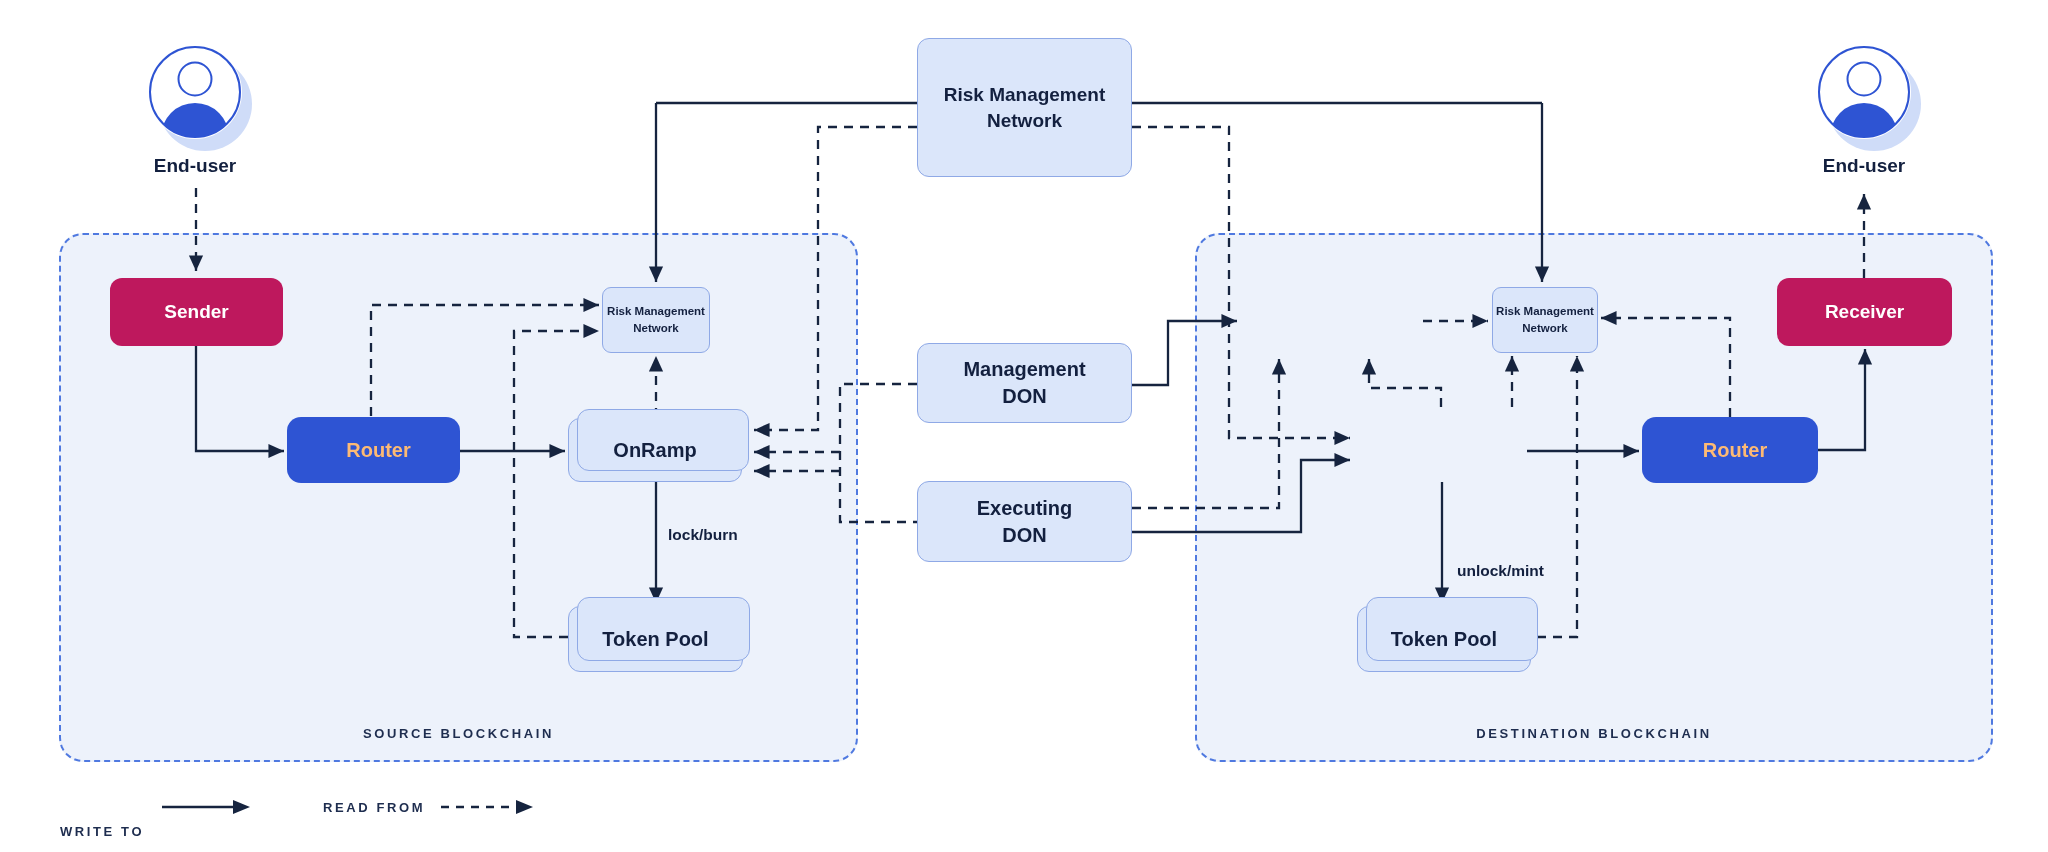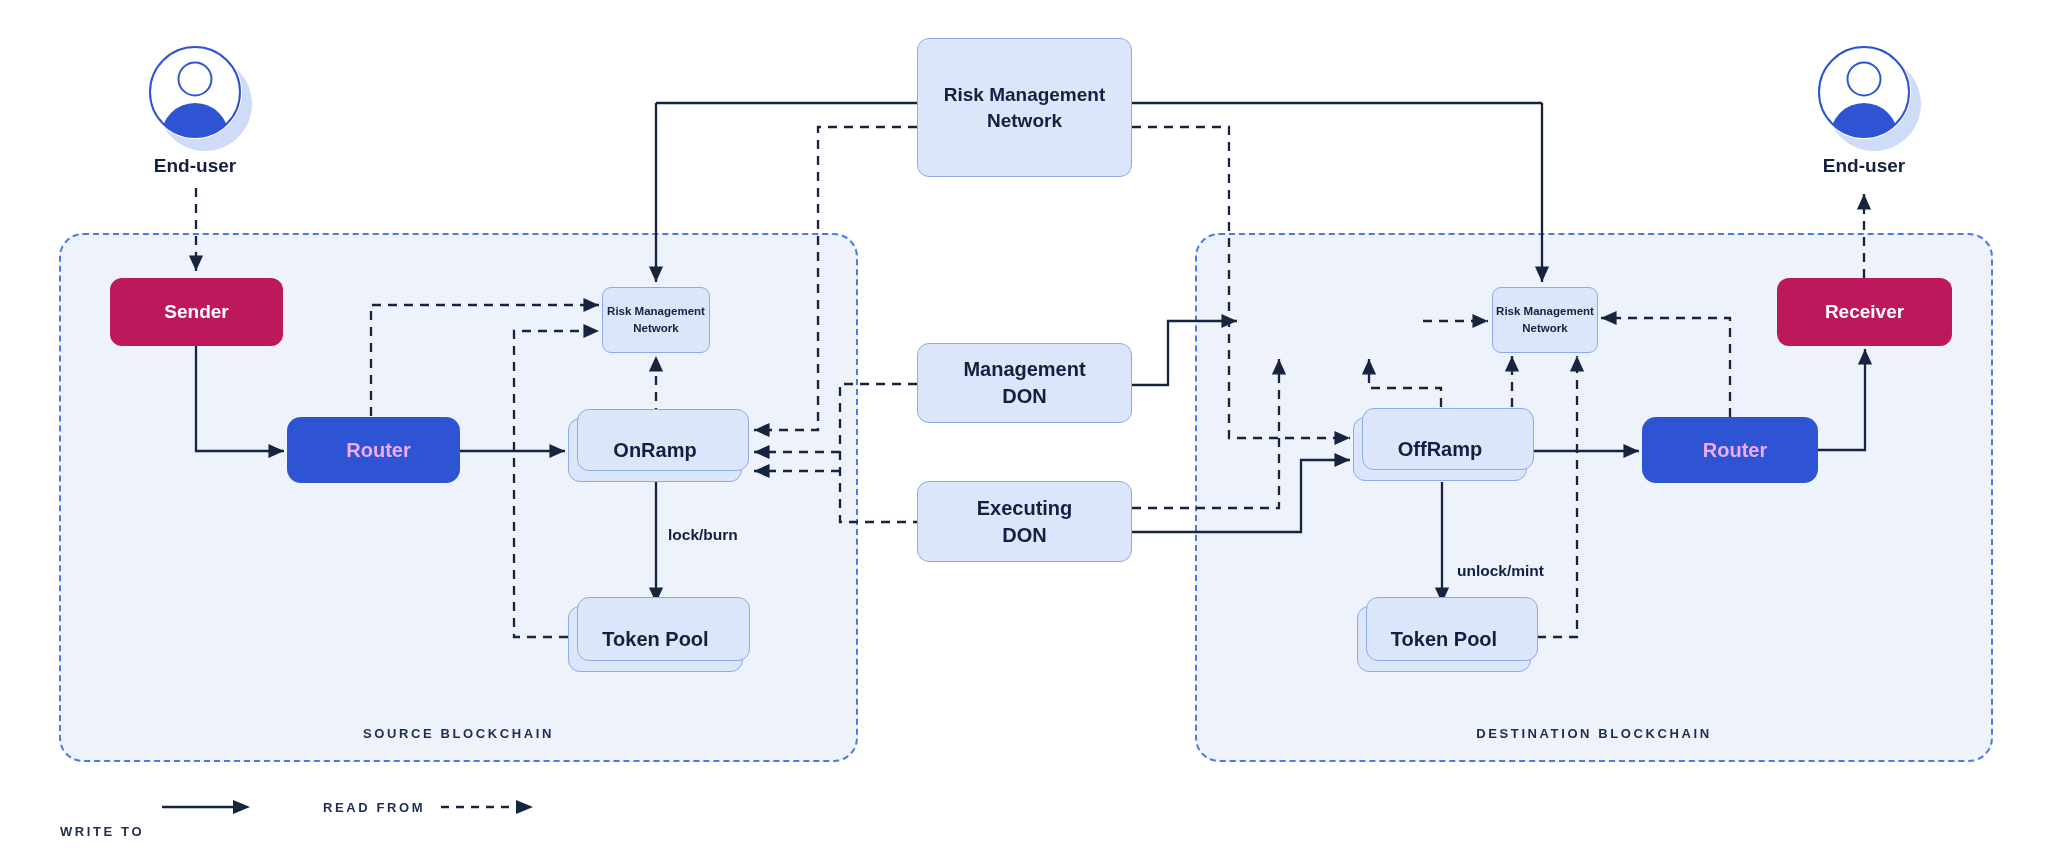--- a/index.html
+++ b/index.html
@@ -27,21 +27,21 @@
   .w{stroke:#16243f;stroke-width:2.3;fill:none;}
   .r{stroke:#16243f;stroke-width:2.3;fill:none;stroke-dasharray:9 7;}
 
   
   .node{
     position:absolute;z-index:2;display:flex;align-items:center;justify-content:center;
     text-align:center;font-weight:bold;border-radius:12px;box-sizing:border-box;
     white-space:pre-line;line-height:1.35;color:#13203f;
   }
   .dark{background:#be185d;color:#ffffff;font-size:19px;}
-  .blue{background:#2e54d3;color:#f0abfc;font-size:20px;border-radius:14px;padding-left:10px;}
+  .blue{background:#2e54d3;color:#fdba74;font-size:20px;border-radius:14px;padding-left:10px;}
   .light{background:#dbe6fa;border:1.5px solid #8fa9e6;font-size:20px;}
   .sm{font-size:11.5px;border-radius:9px;line-height:1.45;}
   .tall{font-size:19px;}
   .stacked::before{
     content:"";position:absolute;z-index:-1;top:-10px;left:8px;right:-8px;bottom:10px;
     background:#dbe6fa;border:1.5px solid #8fa9e6;border-radius:12px;
   }
 
   
   .avatar{position:absolute;width:94px;height:94px;border-radius:50%;z-index:2;
@@ -142,21 +142,20 @@
 Network</div>
   <div class="node light stacked" style="left:568px;top:606px;width:175px;height:66px;">Token Pool</div>
 
   <div class="node light" style="left:917px;top:343px;width:215px;height:80px;">Management
 DON</div>
   <div class="node light" style="left:917px;top:481px;width:215px;height:81px;">Executing
 DON</div>
 
   <div class="node light sm" style="left:1492px;top:287px;width:106px;height:66px;">Risk Management
 Network</div>
-  <div class="node light stacked" style="left:1353px;top:417px;width:174px;height:64px;">OffRamp</div>
   <div class="node blue" style="left:1642px;top:417px;width:176px;height:66px;">Router</div>
   <div class="node dark" style="left:1777px;top:278px;width:175px;height:68px;">Receiver</div>
   <div class="node light stacked" style="left:1357px;top:606px;width:174px;height:66px;">Token Pool</div>
 
   <div class="edge-label" style="left:668px;top:526px;">lock/burn</div>
   <div class="edge-label" style="left:1457px;top:526px;margin-top:36px;">unlock/mint</div>
 
   <div class="region-label" id="src-label">SOURCE BLOCKCHAIN</div>
   <div class="region-label" id="dst-label">DESTINATION BLOCKCHAIN</div>
 

